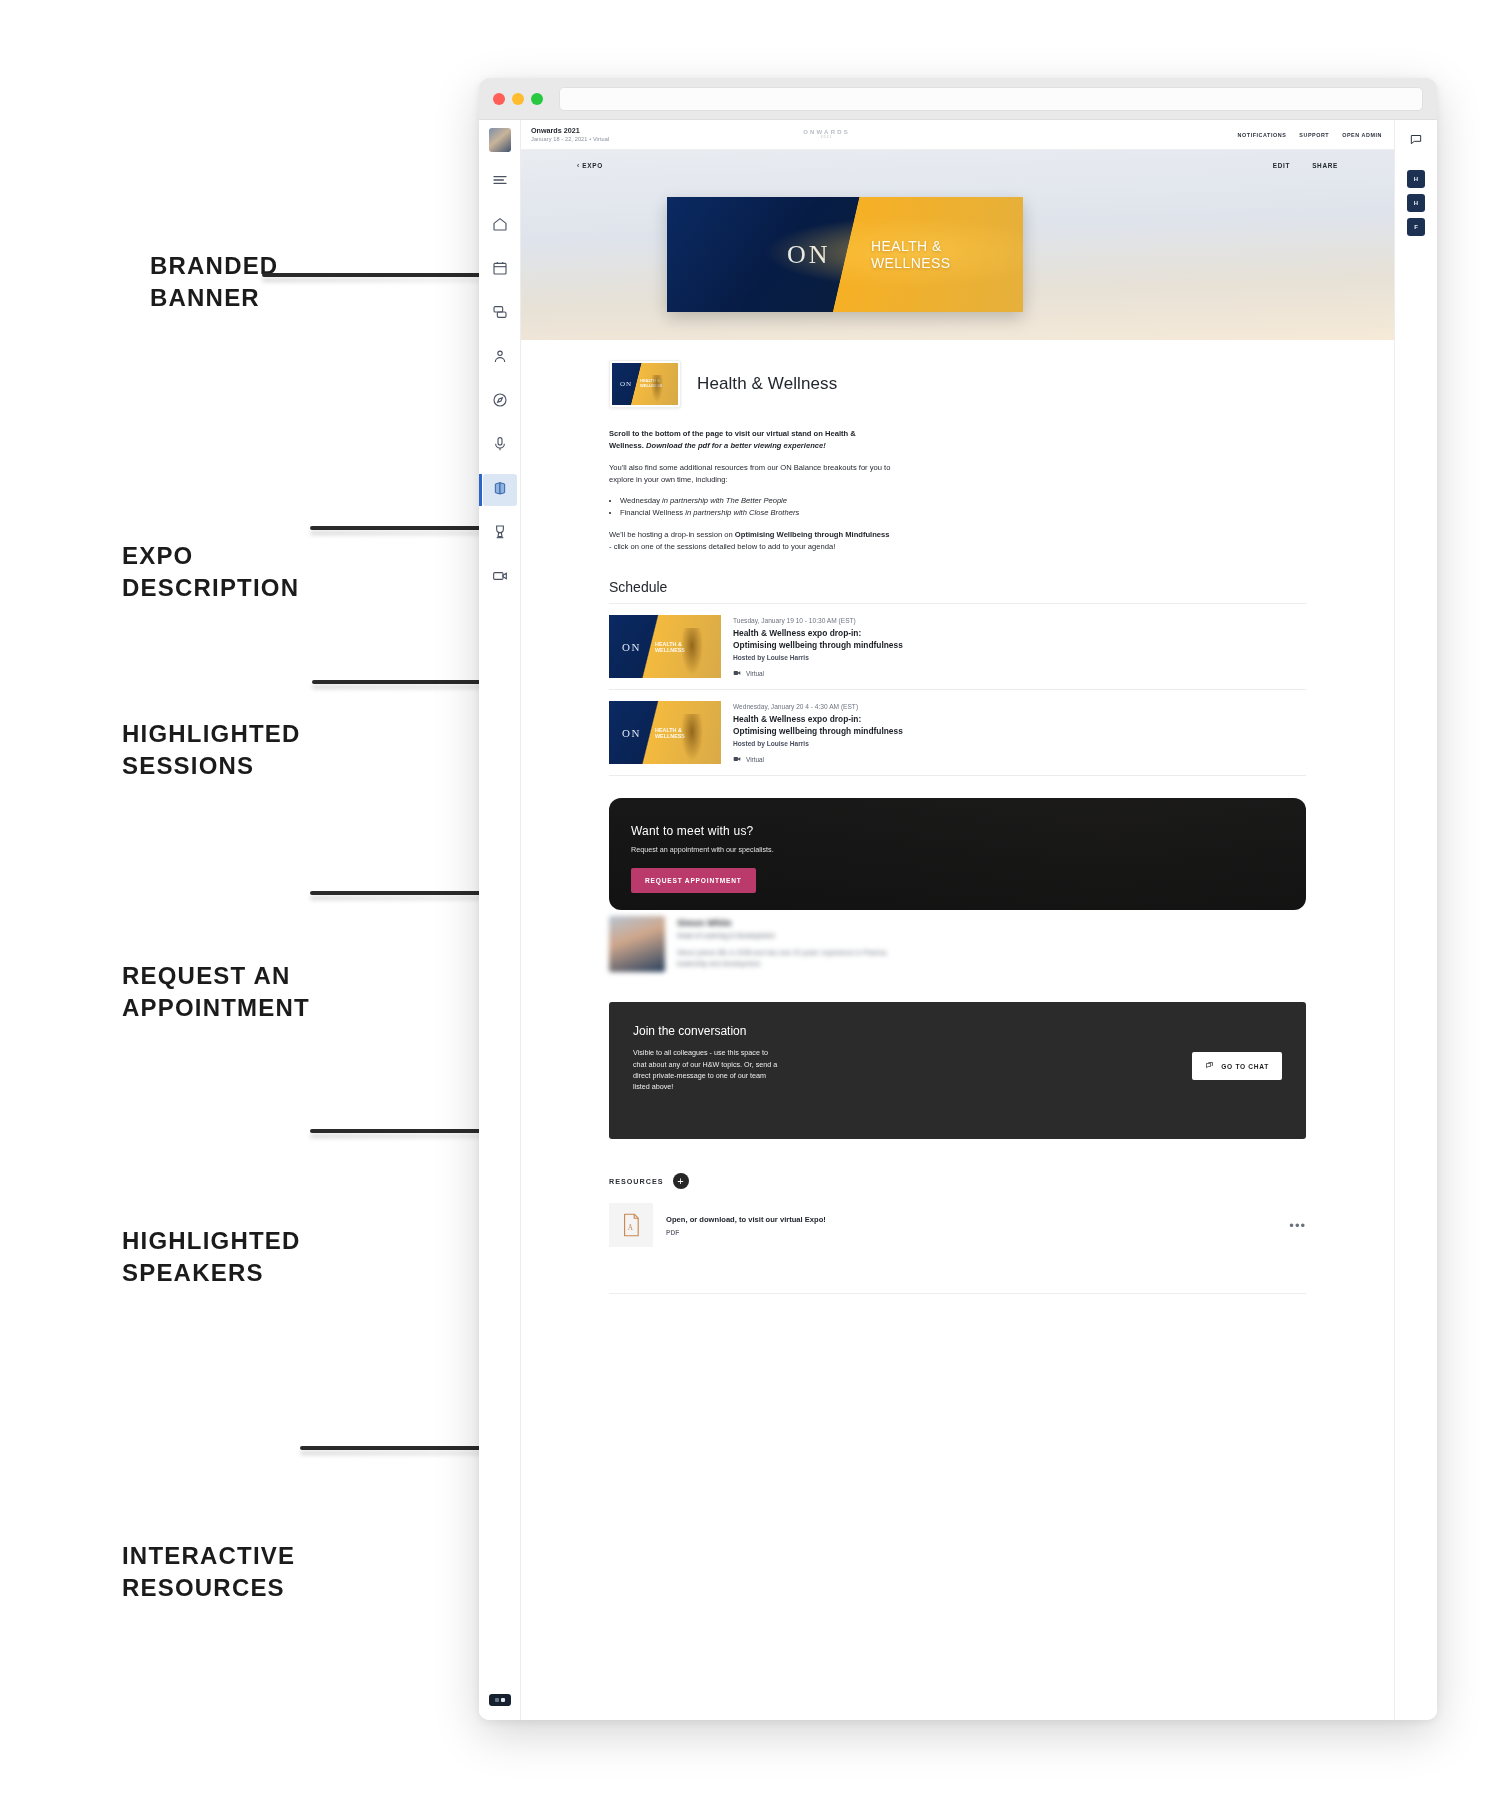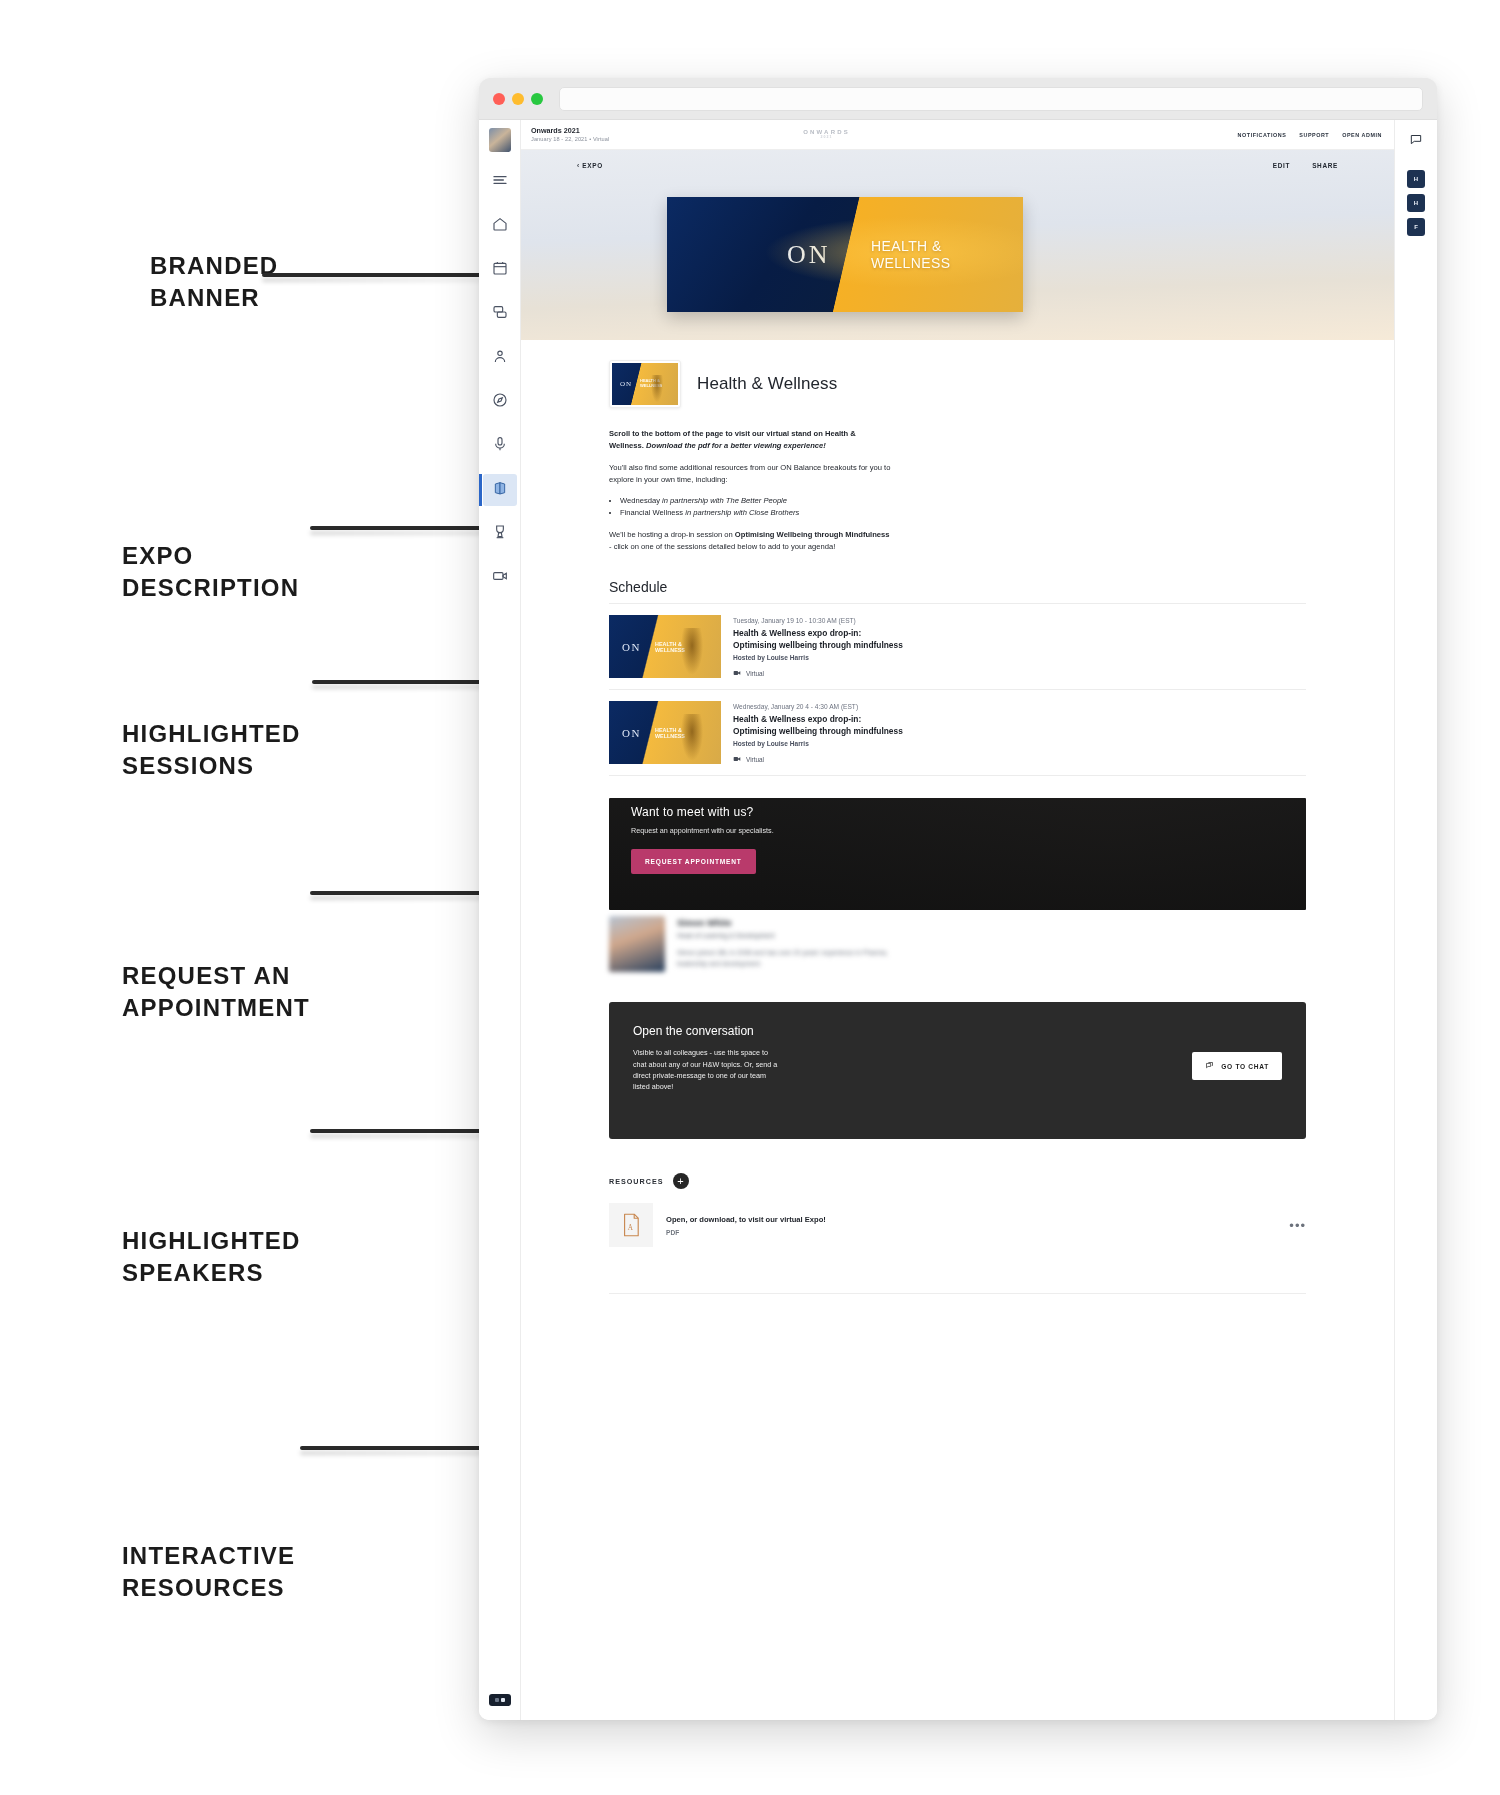--- a/index.html
+++ b/index.html
@@ -215,25 +215,25 @@
   }
   .sess-body { padding-top: 2px; }
   .sess-time { font-size: 6.6px; color: #6d7380; margin-bottom: 4px; }
   .sess-name { font-size: 8.4px; font-weight: 700; color: #1b1f26; line-height: 1.35; max-width: 170px; }
   .sess-host { font-size: 6.6px; color: #4b5160; margin-top: 3px; font-weight:600; }
   .sess-tag { display: flex; align-items: center; gap: 5px; margin-top: 8px; }
   .sess-tag svg { width: 8px; height: 8px; }
   .sess-tag span { font-size: 6.4px; color: #4f5563; }
 
   .meet-card {
-    margin-top: 22px; height: 112px; border-radius: 1px; position: relative; overflow: hidden;
+    margin-top: 22px; height: 112px; border-radius: 12px; position: relative; overflow: hidden;
     background:
       linear-gradient(180deg, rgba(24,24,24,.94), rgba(18,18,18,.96)),
       radial-gradient(circle at 72% 40%, #5a4a40, #211c19 65%);
-    padding: 7px 22px; color: #fff;
+    padding: 26px 22px; color: #fff;
   }
   .meet-card h3 { font-size: 12px; font-weight: 400; margin-bottom: 7px; letter-spacing:.2px; }
   .meet-card p { font-size: 7.2px; color: #e2e2e2; margin-bottom: 14px; }
   .btn-pink {
     display: inline-block; background: #b93a6b; color: #fff;
     font-size: 6.6px; font-weight: 700; letter-spacing: .8px;
     padding: 9px 14px; border: none; border-radius: 2px;
   }
 
   .person { display: flex; gap: 12px; margin-top: 6px; }
@@ -547,21 +547,21 @@
               <div class="person-img"></div>
               <div class="person-body">
                 <div class="person-name">Simon White</div>
                 <div class="person-role">Head of Learning &amp; Development</div>
                 <div class="person-bio">Simon joined JBL in 2008 and has over 20 years' experience in Pharma, leadership and development.</div>
               </div>
             </div>
 
             <div class="chat-card">
               <div class="chat-left">
-                <h3>Open the conversation</h3>
+                <h3>Join the conversation</h3>
                 <p>Visible to all colleagues - use this space to chat about any of our H&amp;W topics. Or, send a direct private-message to one of our team listed above!</p>
               </div>
               <button class="btn-white">
                 <span>
                   <svg viewBox="0 0 24 24" fill="none" stroke="#1d1d1d" stroke-width="1.8">
                     <path d="M4 6.5h11v8H8l-4 3.5z"></path>
                       <path d="M9 4h11v8h-2"></path>
                   </svg>
                 </span>
                 <span>GO TO CHAT</span>

